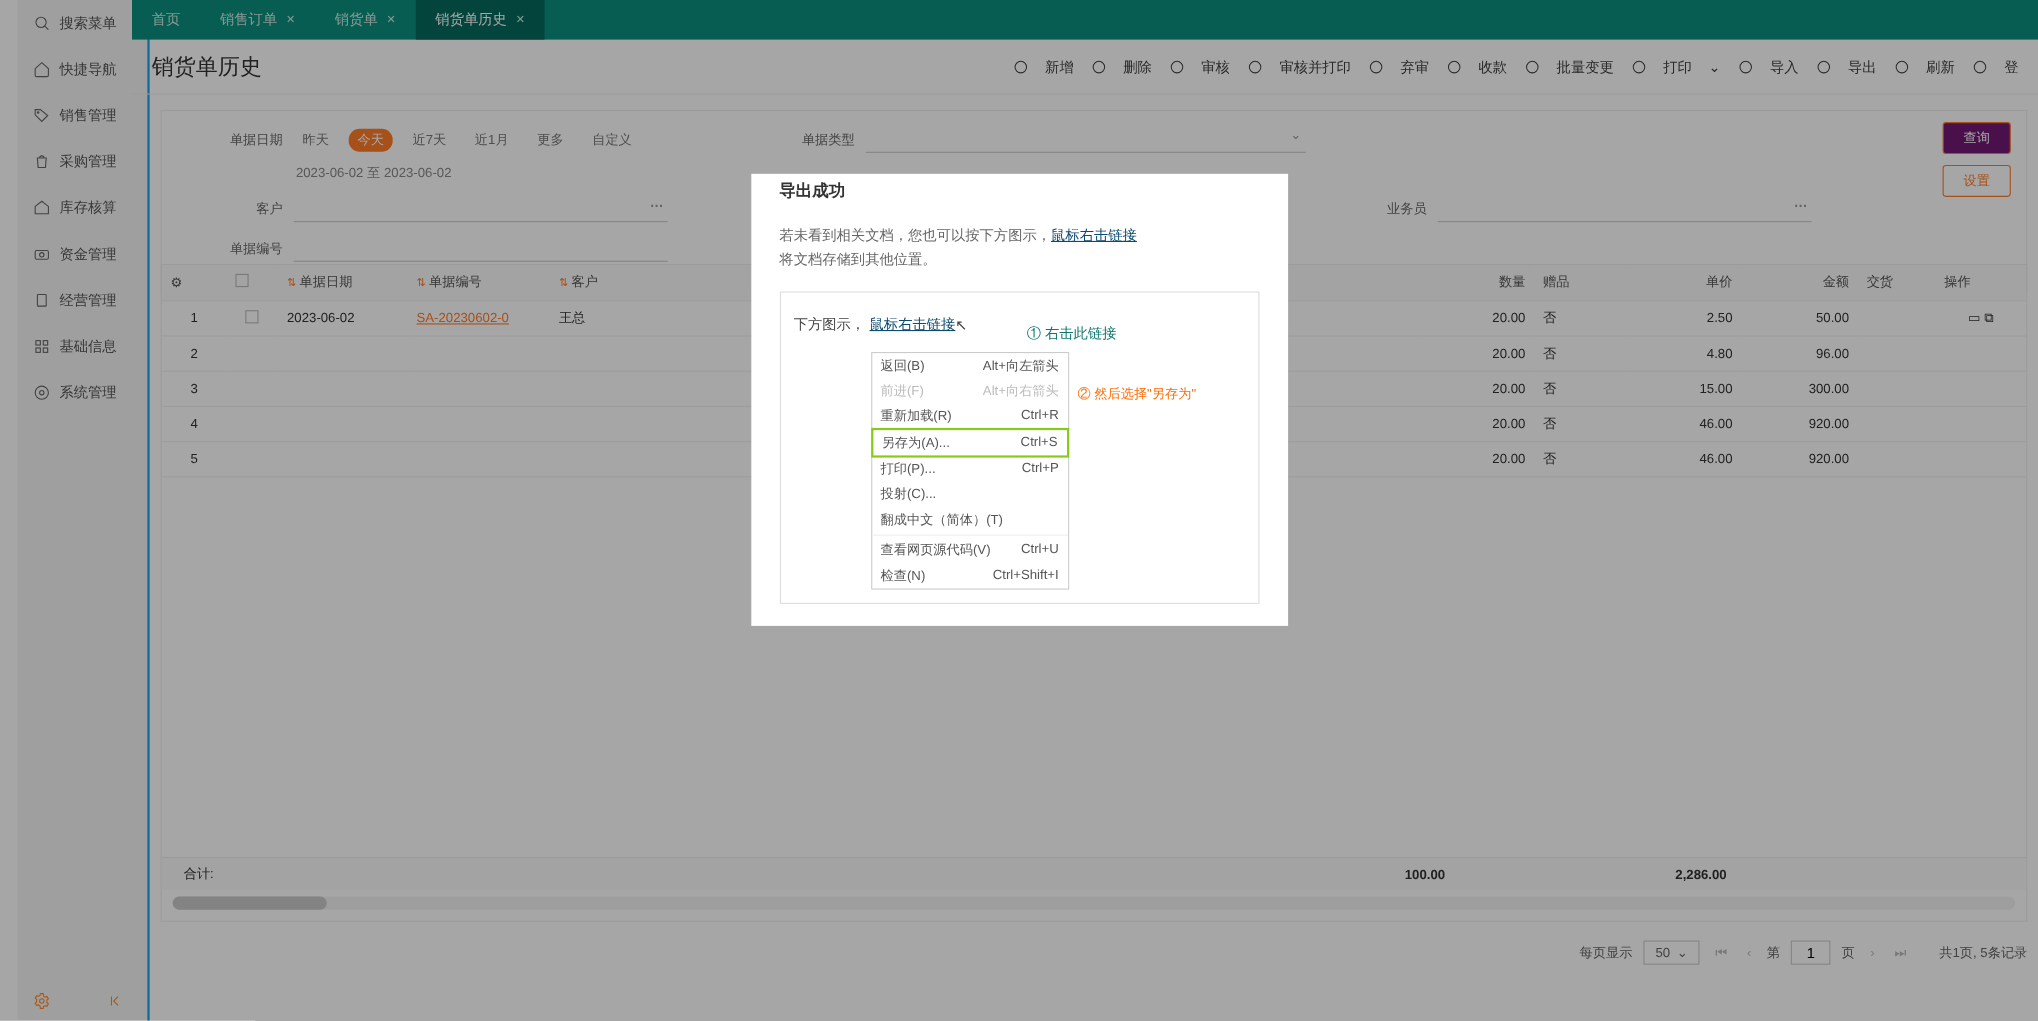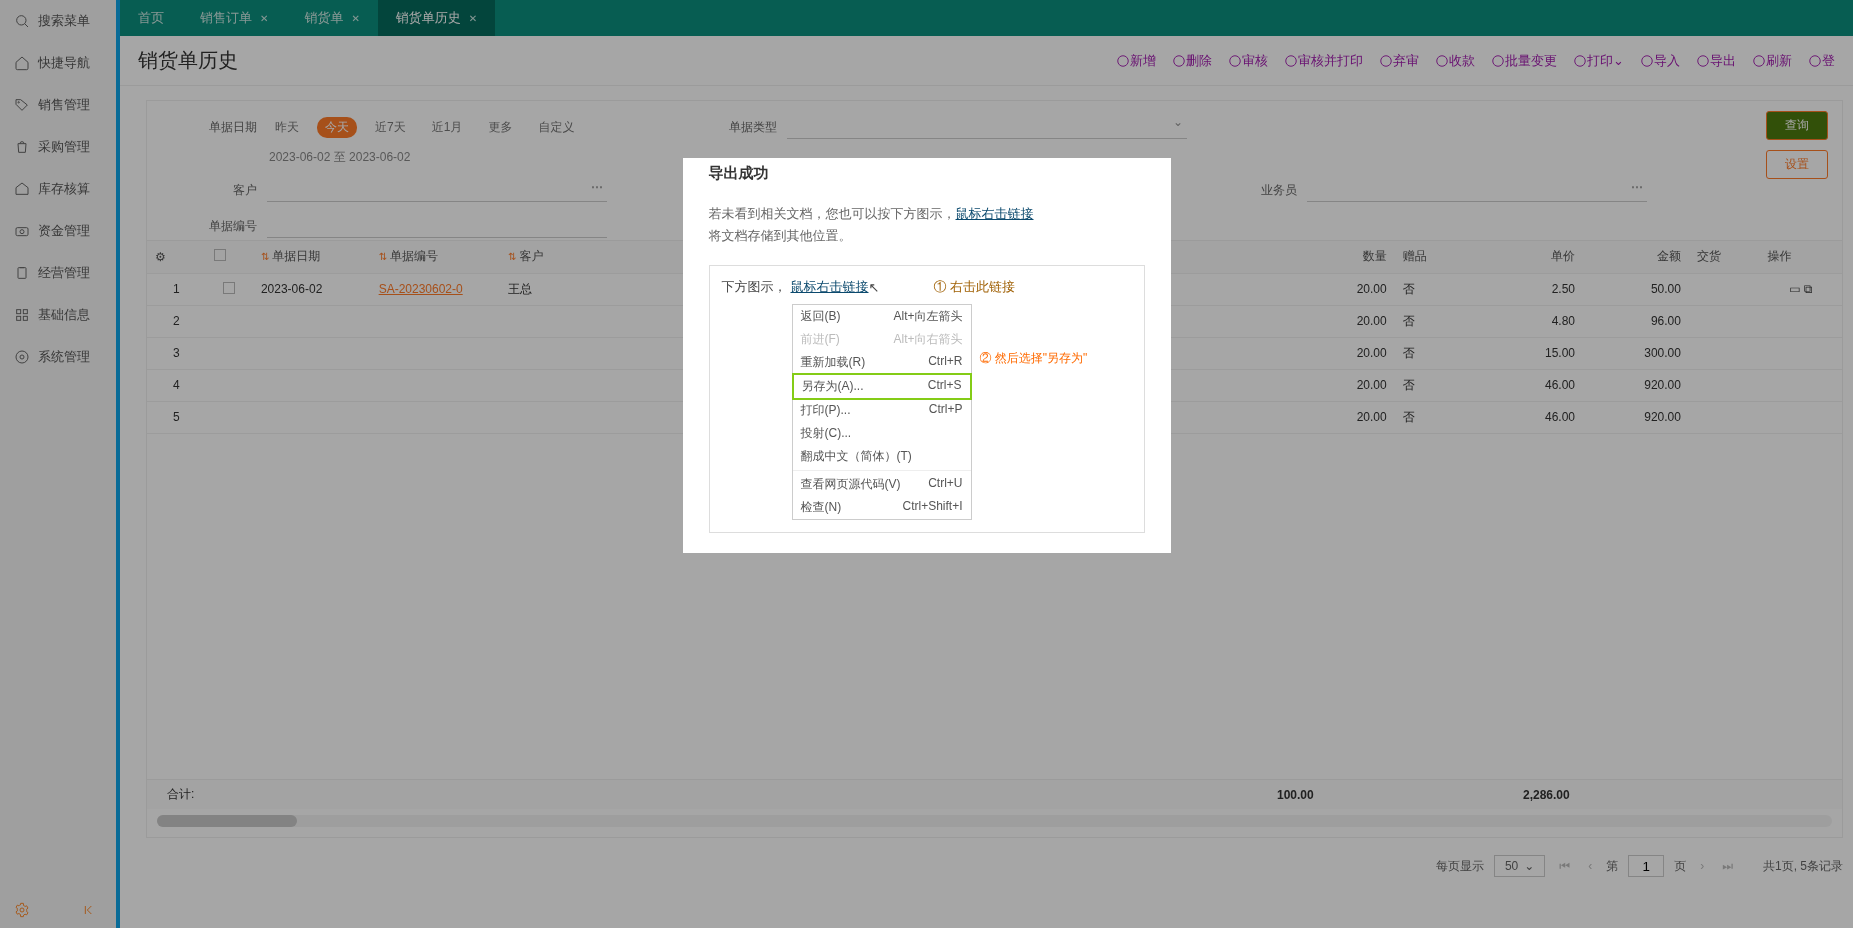--- a/index.html
+++ b/index.html
@@ -1,53 +1,53 @@
 <!DOCTYPE html>
 <html><head>
   <meta charset="utf-8">
   <style>
     * { margin: 0; padding: 0; box-sizing: border-box; font-family: "Microsoft YaHei", Arial, sans-serif; }
     body { font-size: 12px; color: #333; background: #fff; overflow: hidden; position: relative; width: 1853px; height: 928px; }
 
     
-    .sidebar { position: absolute; left: 0; top: 0; width: 120px; height: 928px; background: #f5f5f5; border-right: 4px solid #0ea5e9; }
+    .sidebar { position: absolute; left: 16px; top: 0; width: 120px; height: 928px; background: #f5f5f5; border-right: 2px solid #0ea5e9; }
     .sidebar-item { display: flex; align-items: center; padding: 12px 14px; color: #555; cursor: pointer; font-size: 13px; }
     .s-ico { width: 16px; height: 16px; margin-right: 8px; display: inline-flex; align-items: center; justify-content: center; }
     .s-ico svg { width: 16px; height: 16px; stroke: #666; fill: none; stroke-width: 1.5; }
     .sidebar-footer { position: absolute; bottom: 0; left: 0; width: 120px; padding: 10px 14px; display: flex; justify-content: space-between; }
     .sidebar-footer .s-ico svg { stroke: #ff8a2b; }
 
     
     .tabs { position: absolute; left: 120px; top: 0; right: 0; height: 36px; background: #0b8f7e; display: flex; align-items: stretch; }
     .tab { position: relative; color: #cfe9e4; padding: 0 18px; display: flex; align-items: center; font-size: 13px; cursor: pointer; }
     .tab.active { background: #056b5d; color: #fff; }
     .tab .close { margin-left: 8px; font-size: 10px; color: #cfe9e4; }
 
     
     .page-head { position: absolute; left: 120px; top: 36px; right: 0; height: 50px; display: flex; align-items: center; padding: 0 18px; border-bottom: 1px solid #eee; }
     .page-head h1 { font-size: 20px; font-weight: normal; color: #333; flex: 0 0 auto; }
     .toolbar { margin-left: auto; display: flex; gap: 16px; }
-    .tb-btn { display: inline-flex; align-items: center; gap: 0; color: #a21caf; font-size: 13px; cursor: pointer; }
+    .tb-btn { display: inline-flex; align-items: center; gap: 15px; color: #404040; font-size: 13px; cursor: pointer; }
     .tb-ico { width: 14px; height: 14px; }
     .tb-ico svg { width: 14px; height: 14px; stroke: currentColor; fill: none; stroke-width: 1.6; }
 
     
     .filters { position: absolute; left: 146px; top: 100px; right: 10px; background: #fff; border: 1px solid #eee; padding: 14px 40px 18px; }
     .frow { display: flex; align-items: center; margin-bottom: 10px; }
     .flabel { width: 70px; color: #666; text-align: right; margin-right: 10px; }
     .fchips { display: flex; gap: 10px; align-items: flex-start; color: #777; }
     .chip { padding: 2px 8px; border-radius: 10px; cursor: pointer; }
     .chip.active { background: #ff7b29; color: #fff; }
     .fdate-range { color: #888; margin-left: 82px; }
     .finput { border-bottom: 1px solid #ccc; min-width: 340px; height: 24px; }
     .fselect { border-bottom: 1px solid #ccc; width: 400px; height: 24px; position: relative; }
     .fselect::after { content: "⌄"; position: absolute; right: 4px; top: 0; color: #999; }
     .fdots::before { content: "⋯"; color: #999; font-weight: bold; position: absolute; right: 4px; top: 2px; }
     .fcol { display: flex; align-items: center; }
-    .btn-primary { background: #4d7c0f; color: #fff; border: 1px solid #ff7b29; padding: 5px 18px; border-radius: 3px; cursor: pointer; font-size: 12px; }
+    .btn-primary { background: #701a75; color: #fff; border: 1px solid #ff7b29; padding: 5px 18px; border-radius: 3px; cursor: pointer; font-size: 12px; }
     .btn-outline { background: #fff; color: #ff7b29; border: 1px solid #ff7b29; padding: 5px 18px; border-radius: 3px; cursor: pointer; font-size: 12px; }
     .filter-actions { position: absolute; right: 14px; top: 10px; display: flex; flex-direction: column; gap: 10px; align-items: flex-end; }
 
     
     .table-wrap { position: absolute; left: 146px; top: 240px; right: 10px; bottom: 90px; border: 1px solid #eee; }
     table { width: 100%; border-collapse: collapse; table-layout: fixed; }
     th, td { border-bottom: 1px solid #f0f0f0; height: 32px; padding: 0 8px; white-space: nowrap; overflow: hidden; text-align: left; }
     th { background: #fafafa; font-weight: normal; color: #555; position: relative; }
     .ck { width: 12px; height: 12px; border: 1px solid #bbb; display: inline-block; }
     td.link { color: #ff7b29; text-decoration: underline; cursor: pointer; }
@@ -71,21 +71,21 @@
     .pginput { width: 36px; text-align: center; border: 1px solid #ccc; height: 22px; }
 
     
     .overlay { position: absolute; inset: 0; background: rgba(0,0,0,.35); display: flex; align-items: flex-start; justify-content: center; padding-top: 158px; }
     .modal { width: 488px; background: #fff; padding: 6px 26px 20px; }
     .modal h3 { font-size: 15px; font-weight: bold; margin-bottom: 20px; color: #333; }
     .modal p { color: #666; line-height: 22px; font-size: 13px; }
     .modal .orange { color: #0c4a6e; text-decoration: underline; }
     .modal-img { margin-top: 18px; border: 1px solid #ddd; padding: 12px; }
     .modal-img-header { display: flex; align-items: center; gap: 4px; font-size: 13px; color: #444; margin-bottom: 8px; position: relative; }
-    .modal-img-header .anno { color: #a16207; }
+    .modal-img-header .anno { color: #0f766e; margin-top: 16px; }
     .ctx-menu { margin-left: 70px; margin-top: 4px; border: 1px solid #ccc; width: 180px; background: #fff; font-size: 12px; color: #555; }
     .ctx-menu div { display: flex; justify-content: space-between; padding: 3px 8px; }
     .ctx-menu .hl { border: 2px solid #84cc16; margin: -1px; gap: 12px; }
     .ctx-menu .disabled { color: #bbb; }
     .ctx-menu hr { border: none; border-top: 1px solid #eee; margin: 2px 0; }
     .anno2 { color: #ff6a00; position: absolute; left: 270px; top: 84px; }
     .modal-img { position: relative; }
     .modal-footer { display: flex; justify-content: flex-end; margin-top: 22px; }
 
     .hidden-overflow { position: relative; }

